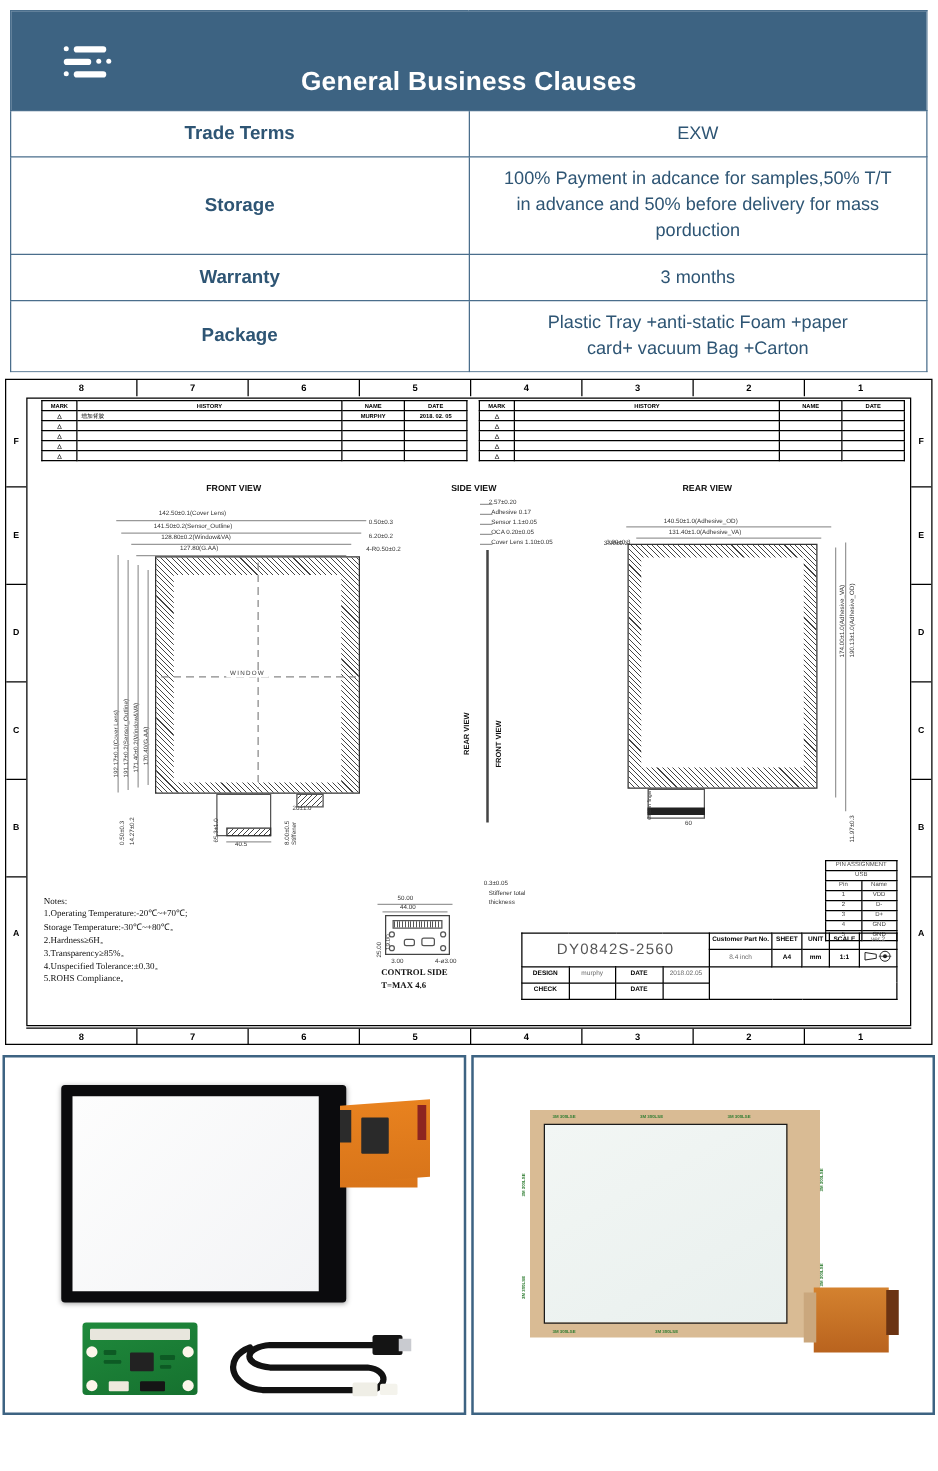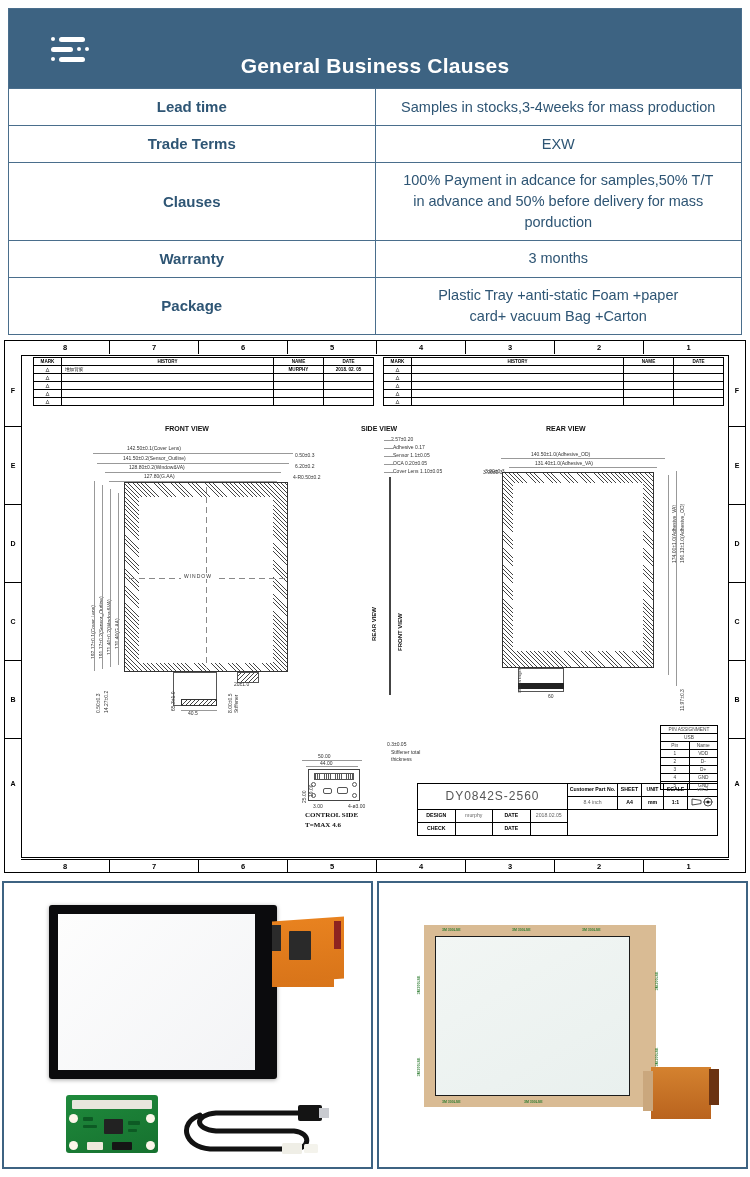--- a/index.html
+++ b/index.html
@@ -217,29 +217,25 @@
           <span class="row" style="top:23px">
             <span class="dot"></span>
                 <span class="bar" style="width:26px"></span>
           </span>
         </span>
         <div class="title">General Business Clauses</div>
       </td>
     </tr>
 
     <tr>
-      <td class="k">Lead time</td>
-      <td class="v">Samples in stocks,3-4weeks for mass production</td>
-    </tr>
-    <tr>
       <td class="k">Trade Terms</td>
       <td class="v">EXW</td>
     </tr>
     <tr class="row-tall">
-      <td class="k">Clauses</td>
+      <td class="k">Storage</td>
       <td class="v" style="padding-left:24px;padding-right:24px">100% Payment in adcance for samples,50% T/T in advance and 50%  before delivery for mass porduction</td>
     </tr>
     <tr>
       <td class="k">Warranty</td>
       <td class="v">3 months</td>
     </tr>
     <tr class="row-tall">
       <td class="k">Package</td>
       <td class="v" style="padding-left:60px;padding-right:60px">Plastic Tray +anti-static Foam +paper card+ vacuum Bag +Carton</td>
     </tr>
@@ -549,20 +545,29 @@
       </tr>
       <tr>
         <td class="bold" style="height:13px">CHECK</td>
         <td></td>
         <td class="bold">DATE</td>
         <td></td>
       </tr>
     </tbody>
       </table>
 
+    <div class="notes" style="left:30px;top:412px">
+      <div>Notes:</div>
+      <div>1.Operating Temperature:-20℃~+70℃;</div>
+      <div>  Storage Temperature:-30℃~+80℃。</div>
+      <div>2.Hardness≥6H。</div>
+      <div>3.Transparency≥85%。</div>
+      <div>4.Unspecified Tolerance:±0.30。</div>
+      <div>5.ROHS Compliance。</div>
+    </div>
   </div>
 </div>
 
 <div class="photos">
 
   <div class="photo">
 
     <div class="tp-front">
       <div class="glass"></div>
     </div>

